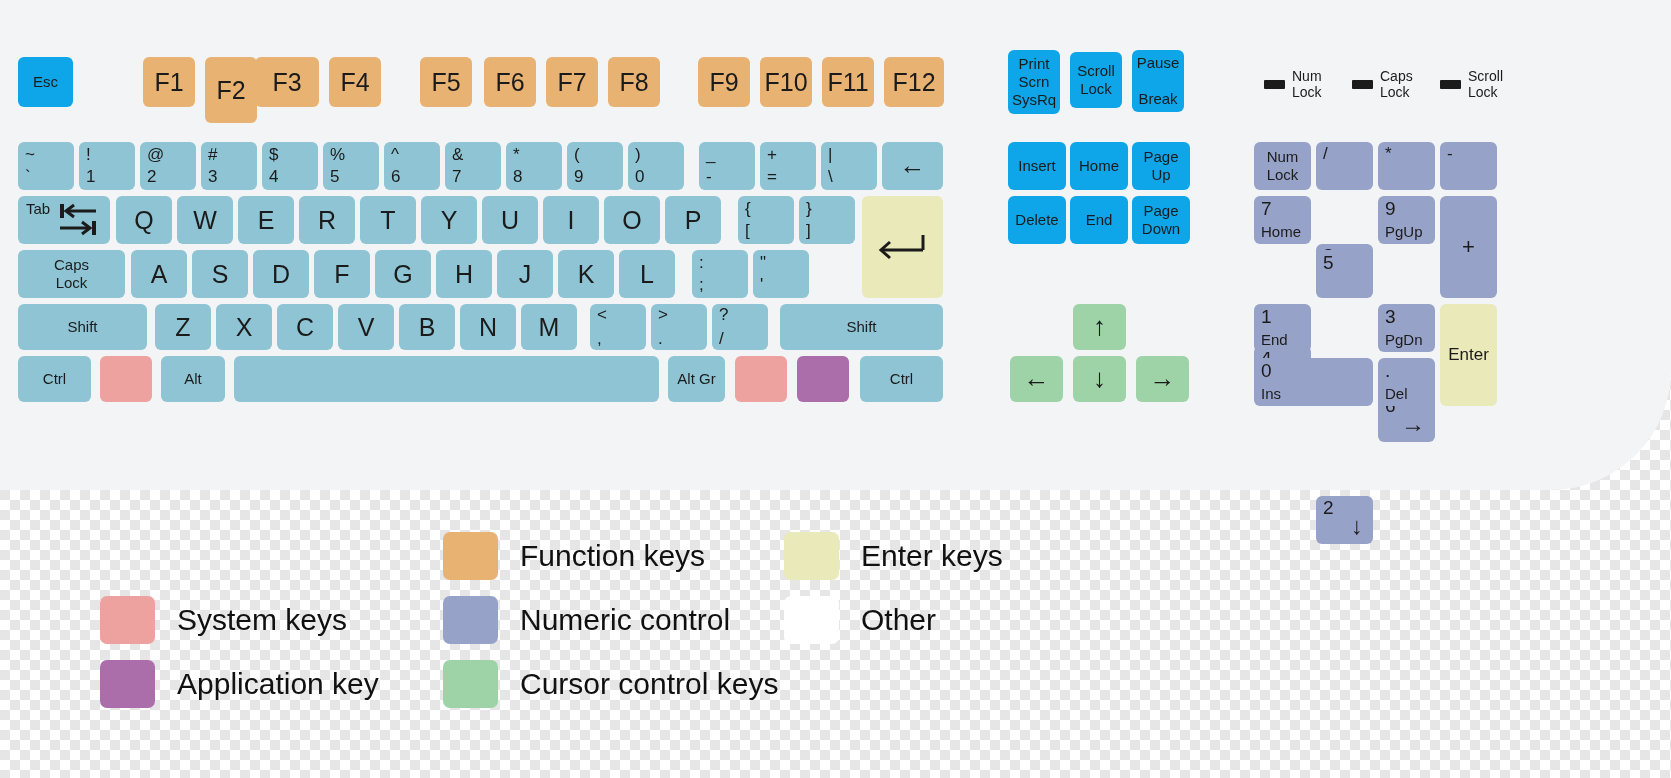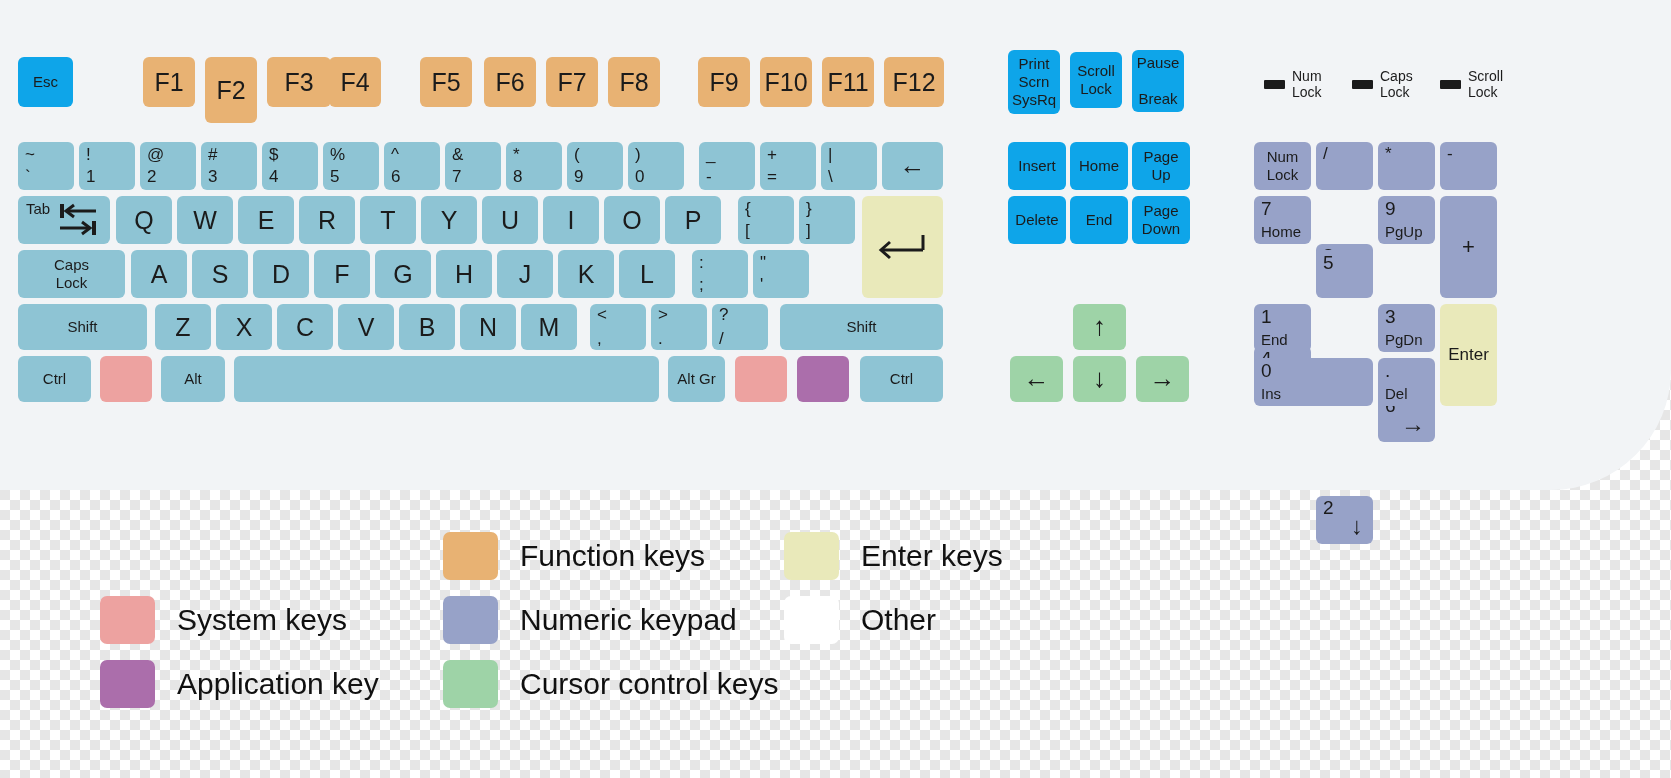--- a/index.html
+++ b/index.html
@@ -79,21 +79,21 @@
 </style>
 </head>
 <body>
 
 <div id="kb-panel">
 
   <div class="key c-other small" style="left:18px; top:57px; width:55px; height:50px;">Esc</div>
 
   <div class="key c-fn center" style="left:143px; top:57px; width:52px; height:50px;">F1</div>
   <div class="key c-fn center" style="left:205px; top:57px; width:52px; height:66px;">F2</div>
-  <div class="key c-fn center" style="left:267px; top:57px; width:64px; height:50px;text-align:right;">F3</div>
+  <div class="key c-fn center" style="left:255px; top:57px; width:64px; height:50px;text-align:right;">F3</div>
   <div class="key c-fn center" style="left:329px; top:57px; width:52px; height:50px;">F4</div>
 
   <div class="key c-fn center" style="left:420px; top:57px; width:52px; height:50px;">F5</div>
   <div class="key c-fn center" style="left:484px; top:57px; width:52px; height:50px;">F6</div>
   <div class="key c-fn center" style="left:546px; top:57px; width:52px; height:50px;">F7</div>
   <div class="key c-fn center" style="left:608px; top:57px; width:52px; height:50px;">F8</div>
 
   <div class="key c-fn center" style="left:698px; top:57px; width:52px; height:50px;">F9</div>
   <div class="key c-fn center" style="left:760px; top:57px; width:52px; height:50px;">F10</div>
   <div class="key c-fn center" style="left:822px; top:57px; width:52px; height:50px;text-align:center;">F11</div>
@@ -373,21 +373,21 @@
     <span class="leg-swatch" style="background:#e9e9ba;"></span>
     <span class="leg-label">Enter keys</span>
   </div>
 
   <div class="leg-item" style="left:100px; top:96px;">
     <span class="leg-swatch" style="background:#eda2a0;"></span>
     <span class="leg-label">System keys</span>
   </div>
   <div class="leg-item" style="left:443px; top:96px;">
     <span class="leg-swatch" style="background:#97a2c8;"></span>
-    <span class="leg-label">Numeric keypad</span>
+    <span class="leg-label">Numeric control</span>
   </div>
   <div class="leg-item" style="left:100px; top:160px;">
     <span class="leg-swatch" style="background:#ab6eab;"></span>
     <span class="leg-label">Application key</span>
   </div>
 
   <div class="leg-item" style="left:784px; top:96px;">
     <span class="leg-swatch" style="background:#ffffff;"></span>
     <span class="leg-label">Other</span>
   </div>

